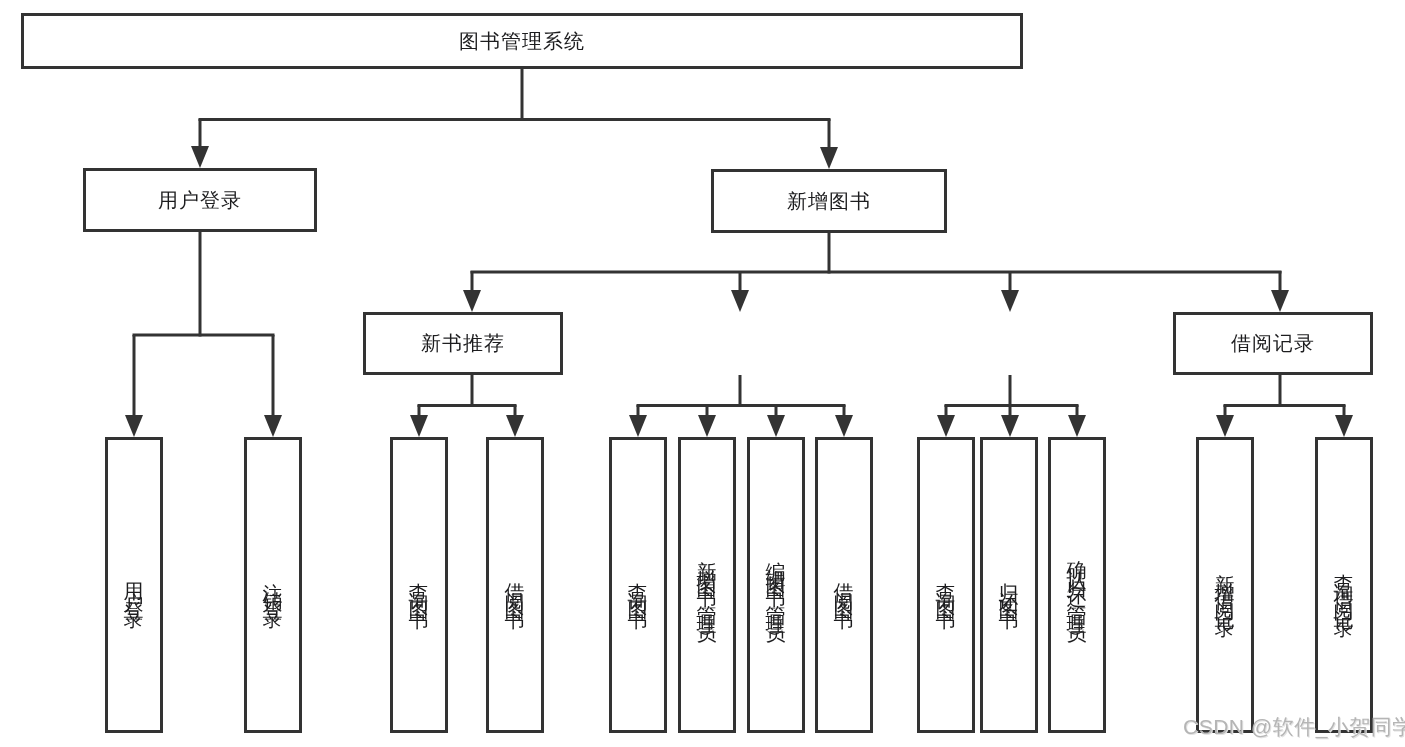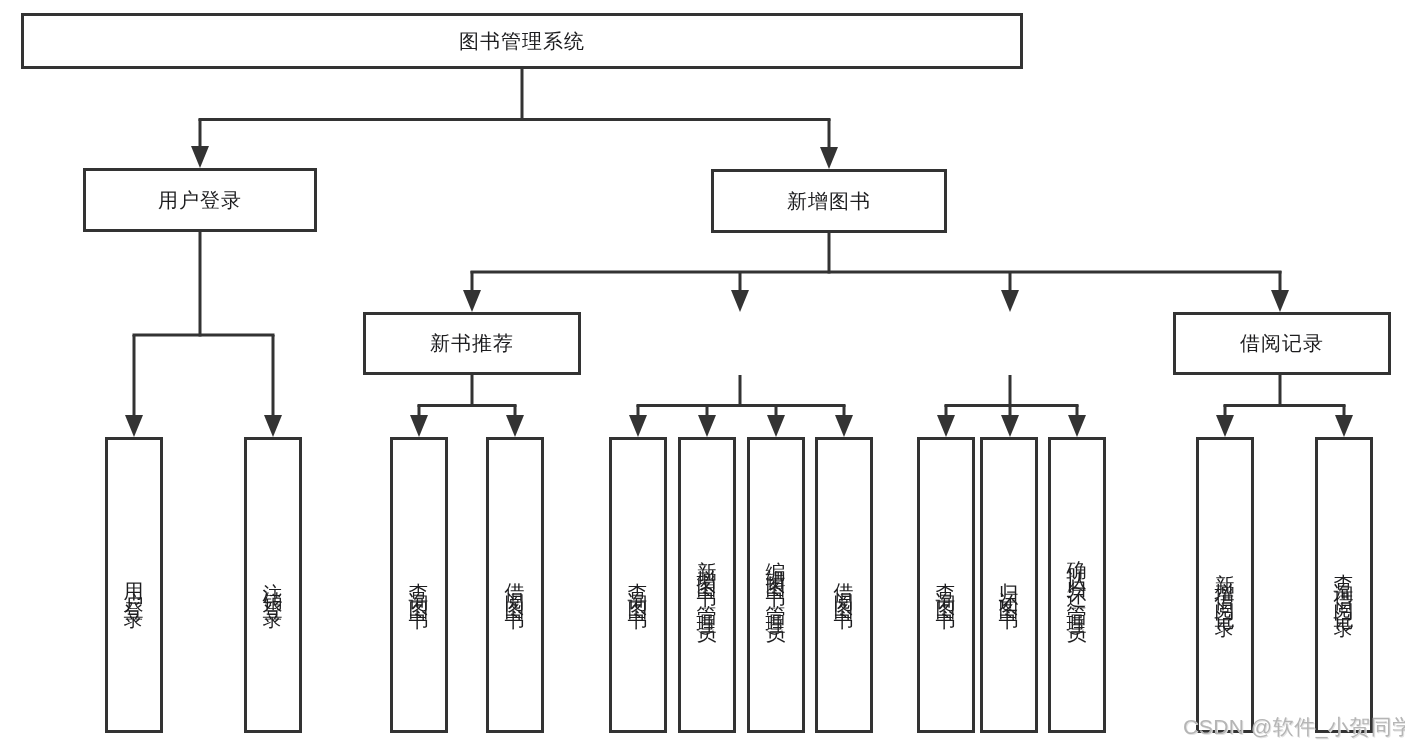--- a/index.html
+++ b/index.html
@@ -23,21 +23,21 @@
   }
   .leaf{
     writing-mode:vertical-rl;
     font-size:20px;letter-spacing:9px;line-height:1;
     white-space:normal;
   }
   
   .root-box{left:21px;top:13px;width:1002px;height:56px;}
   .l2-user{left:83px;top:168px;width:234px;height:64px;}
   .l2-book{left:711px;top:169px;width:236px;height:64px;}
-  .l3{top:312px;height:63px;width:218px;}
+  .l3{top:312px;height:63px;width:200px;}
   .l3-a{left:363px;} .l3-b{left:633px;} .l3-c{left:903px;} .l3-d{left:1173px;}
   .leaf{top:437px;height:296px;width:58px;position:absolute;}
   .lf1{left:105px;} .lf2{left:244px;}
   .lf3{left:390px;} .lf4{left:486px;}
   .lf5{left:609px;} .lf6{left:678px;} .lf7{left:747px;} .lf8{left:815px;}
   .lf9{left:917px;} .lf10{left:980px;} .lf11{left:1048px;}
   .lf12{left:1196px;} .lf13{left:1315px;}
   #watermark{
     position:absolute;left:1183px;top:713px;width:215px;
     color:var(--watermark);font-size:21px;letter-spacing:0.5px;white-space:nowrap;

